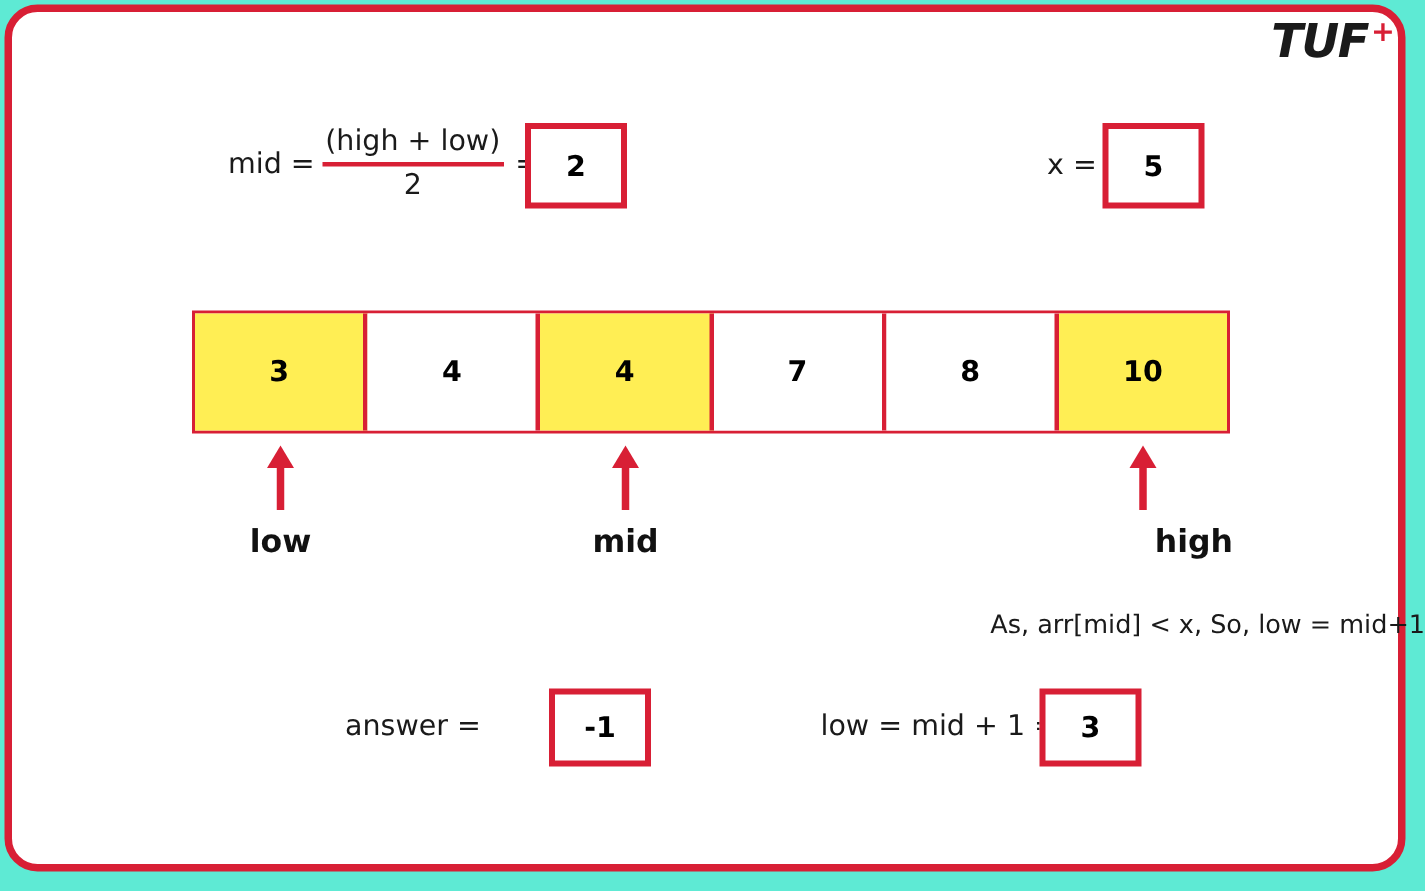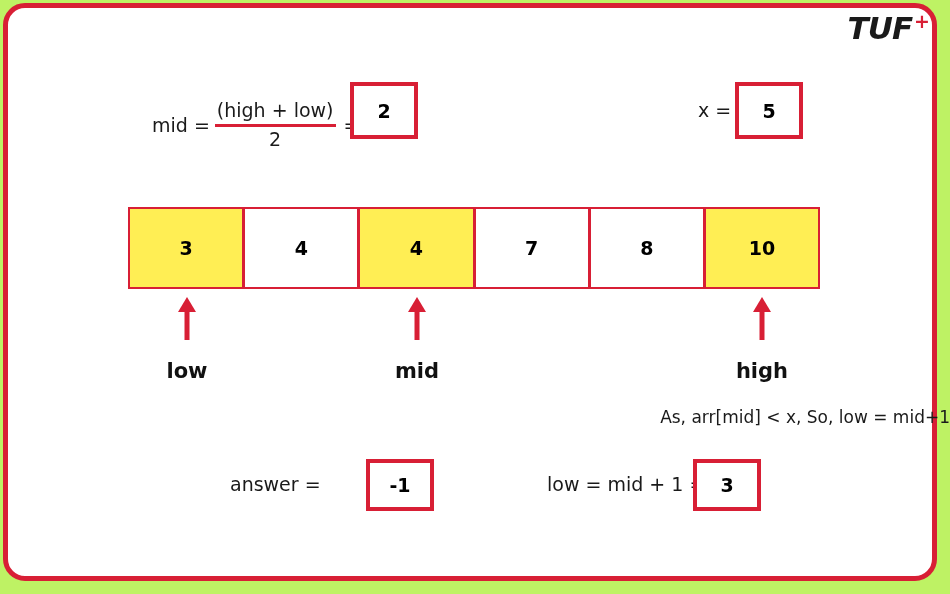--- a/index.html
+++ b/index.html
@@ -11,21 +11,21 @@
     width: 950px;
     height: 594px;
     font-family: "DejaVu Sans", "Liberation Sans", sans-serif;
     overflow: hidden;
   }
 
   #slide {
     position: relative;
     width: 950px;
     height: 594px;
-    background: #bef264;
+    background: #5eead4;
     text-decoration: underline;
   }
 
   
   #frame {
     position: absolute;
     left: 3px;
     top: 3px;
     width: 934px;
     height: 578px;
@@ -74,21 +74,20 @@
 
   #mid-formula {
     position: absolute;
     left: 152px;
     top: 0;
     display: flex;
     align-items: center;
     font-size: 19px;
     color: #1a1a1a;
     height: 62px;
-    margin-top: 16px;
   }
   #mid-formula .lead { line-height: 1; }
   .fraction {
     display: inline-flex;
     flex-direction: column;
     align-items: center;
     margin: 0 5px;
   }
   .fraction .numer {
     font-size: 19px;
@@ -177,29 +176,29 @@
     text-align: center;
   }
   .pointer .arrow {
     display: block;
     margin: 0 auto;
     width: 22px;
     height: 44px;
   }
   .pointer .plabel {
     display: block;
-    margin-top: 19px;
+    margin-top: 9px;
     font-size: 21px;
     font-weight: bold;
     color: #111111;
     white-space: nowrap;
   }
   #ptr-low  { left: 127px; top: 296px; }
   #ptr-mid  { left: 357px; top: 296px; }
-  #ptr-high { left: 702px; top: 296px; }
+  #ptr-high { left: 702px; top: 296px; text-align: right; }
 
   
   #note {
     position: absolute;
     left: 0;
     top: 407px;
     width: 950px;
     text-align: right;
     font-size: 17px;
     color: #1a1a1a;

